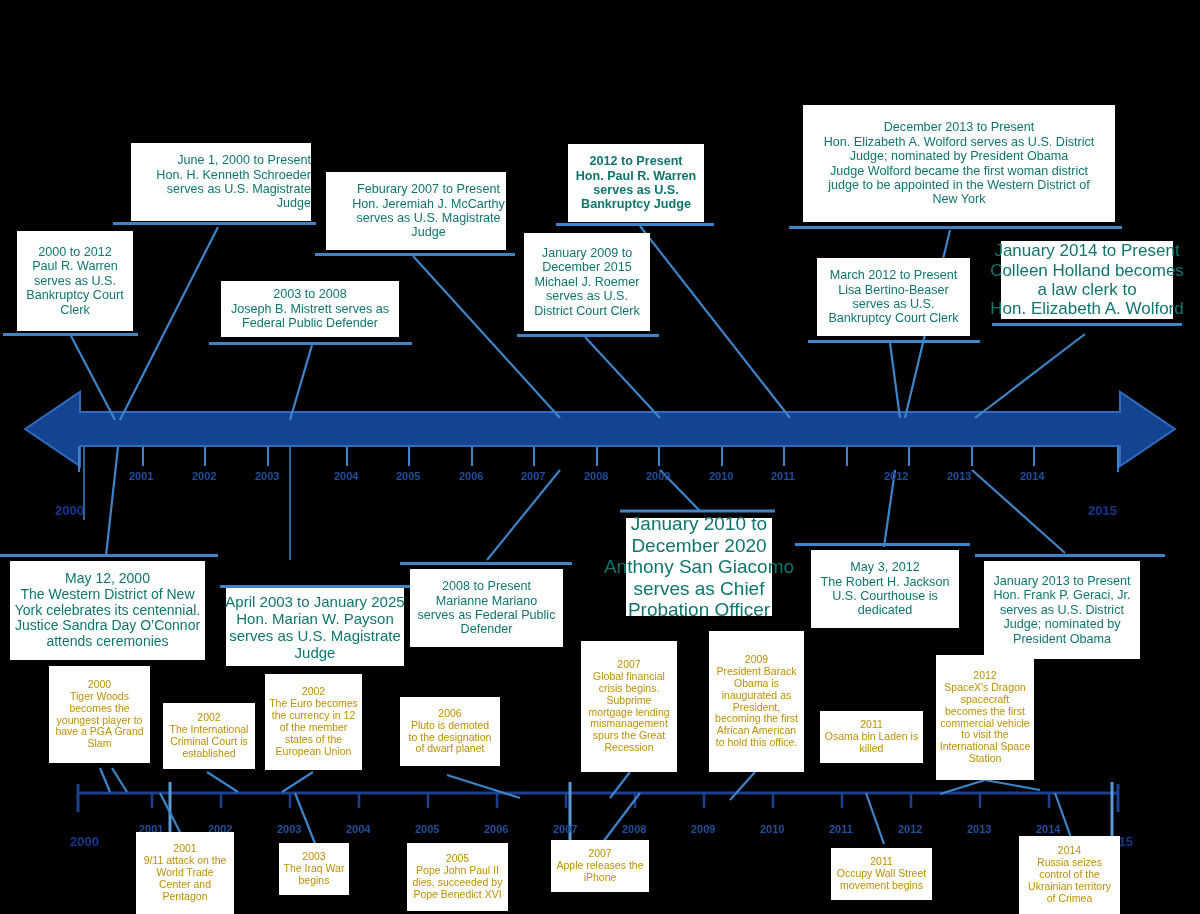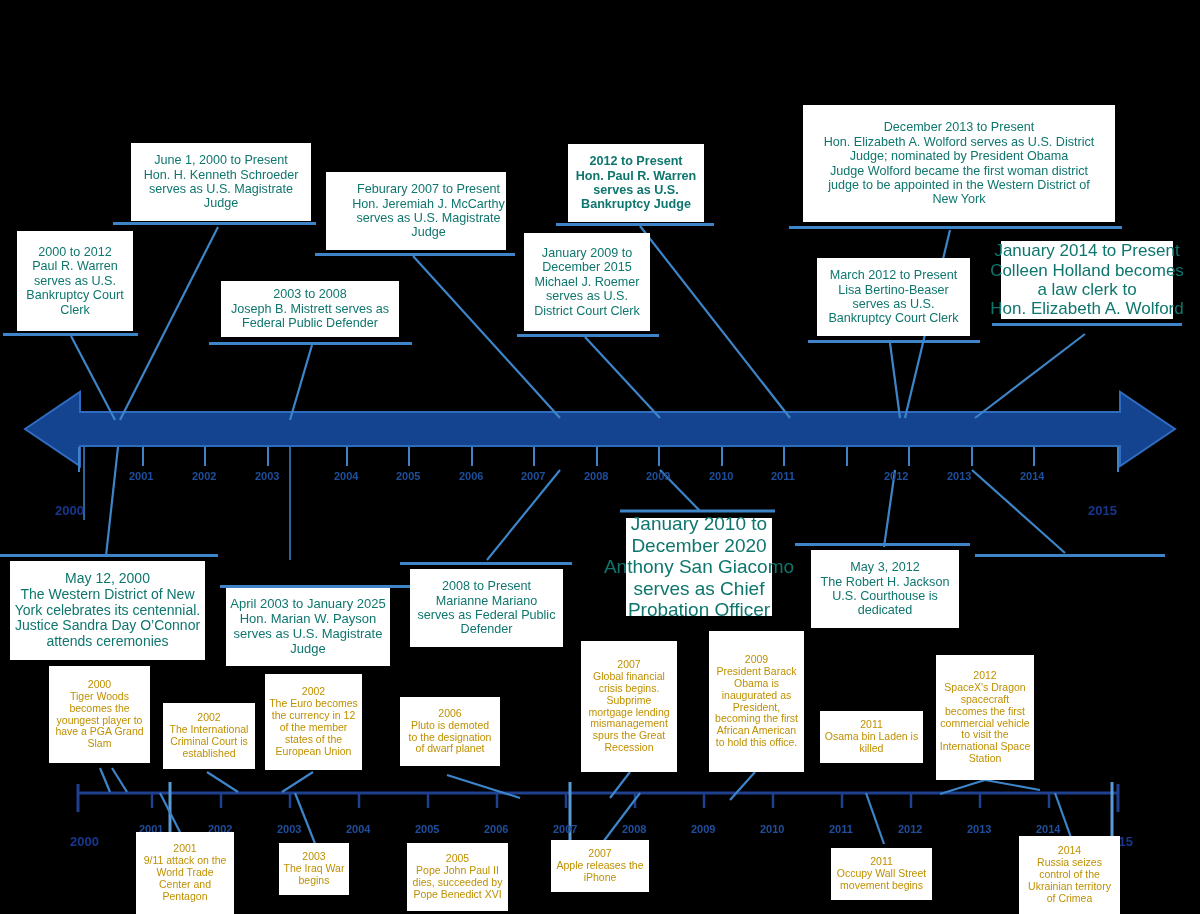--- a/index.html
+++ b/index.html
@@ -118,21 +118,21 @@
       <line x1="183" y1="838" x2="160" y2="793"></line>
       <line x1="316" y1="846" x2="295" y2="793"></line>
       <line x1="600" y1="846" x2="640" y2="793"></line>
       <line x1="884" y1="844" x2="866" y2="793"></line>
       <line x1="1074" y1="846" x2="1055" y2="793"></line>
     </g>
 
     <line x1="620" y1="511" x2="775" y2="511" stroke="#3d85c8" stroke-width="3"></line>
   </svg>
 
-  <div class="box blue" style="left:131px;top:143px;width:180px;height:78px;font-size:12.6px;">
+  <div class="box blue" style="left:131px;top:143px;width:180px;height:78px;font-size:12.6px;align-items:flex-end;">
     <span class="ln">June 1, 2000 to Present</span>
     <span class="ln">Hon. H. Kenneth Schroeder</span>
     <span class="ln">serves as U.S. Magistrate</span>
     <span class="ln">Judge</span>
   </div>
   <div class="ubar" style="left:113px;top:222px;width:203px;"></div>
 
   <div class="box blue" style="left:17px;top:231px;width:116px;height:100px;font-size:12.6px;">
     <span class="ln">2000 to 2012</span>
     <span class="ln">Paul R. Warren</span>
@@ -221,21 +221,21 @@
   <div class="ubar" style="left:0px;top:554px;width:218px;"></div>
   <div class="box blue" style="left:10px;top:561px;width:195px;height:99px;font-size:14px;">
     <span class="ln">May 12, 2000</span>
     <span class="ln">The Western District of New</span>
     <span class="ln">York celebrates its centennial.</span>
     <span class="ln">Justice Sandra Day O’Connor</span>
     <span class="ln">attends ceremonies</span>
   </div>
 
   <div class="ubar" style="left:220px;top:585px;width:200px;"></div>
-  <div class="box blue" style="left:226px;top:588px;width:164px;height:78px;font-size:13px;">
+  <div class="box blue" style="left:226px;top:588px;width:178px;height:78px;font-size:15px;">
     <span class="ln">April 2003 to January 2025</span>
     <span class="ln">Hon. Marian W. Payson</span>
     <span class="ln">serves as U.S. Magistrate</span>
     <span class="ln">Judge</span>
   </div>
 
   <div class="ubar" style="left:400px;top:562px;width:172px;"></div>
   <div class="box blue" style="left:410px;top:569px;width:153px;height:78px;font-size:12.6px;">
     <span class="ln">2008 to Present</span>
     <span class="ln">Marianne Mariano</span>
@@ -253,20 +253,27 @@
 
   <div class="ubar" style="left:795px;top:543px;width:175px;"></div>
   <div class="box blue" style="left:811px;top:550px;width:148px;height:78px;font-size:12.6px;">
     <span class="ln">May 3, 2012</span>
     <span class="ln">The Robert H. Jackson</span>
     <span class="ln">U.S. Courthouse is</span>
     <span class="ln">dedicated</span>
   </div>
 
   <div class="ubar" style="left:975px;top:554px;width:190px;"></div>
+  <div class="box blue" style="left:984px;top:561px;width:156px;height:98px;font-size:12.6px;">
+    <span class="ln">January 2013 to Present</span>
+    <span class="ln">Hon. Frank P. Geraci, Jr.</span>
+    <span class="ln">serves as U.S. District</span>
+    <span class="ln">Judge; nominated by</span>
+    <span class="ln">President Obama</span>
+  </div>
 
   <div class="box gold" style="left:49px;top:666px;width:101px;height:97px;font-size:10.5px;">
     <span class="ln">2000</span>
     <span class="ln">Tiger Woods</span>
     <span class="ln">becomes the</span>
     <span class="ln">youngest player to</span>
     <span class="ln">have a PGA Grand</span>
     <span class="ln">Slam</span>
   </div>
 

